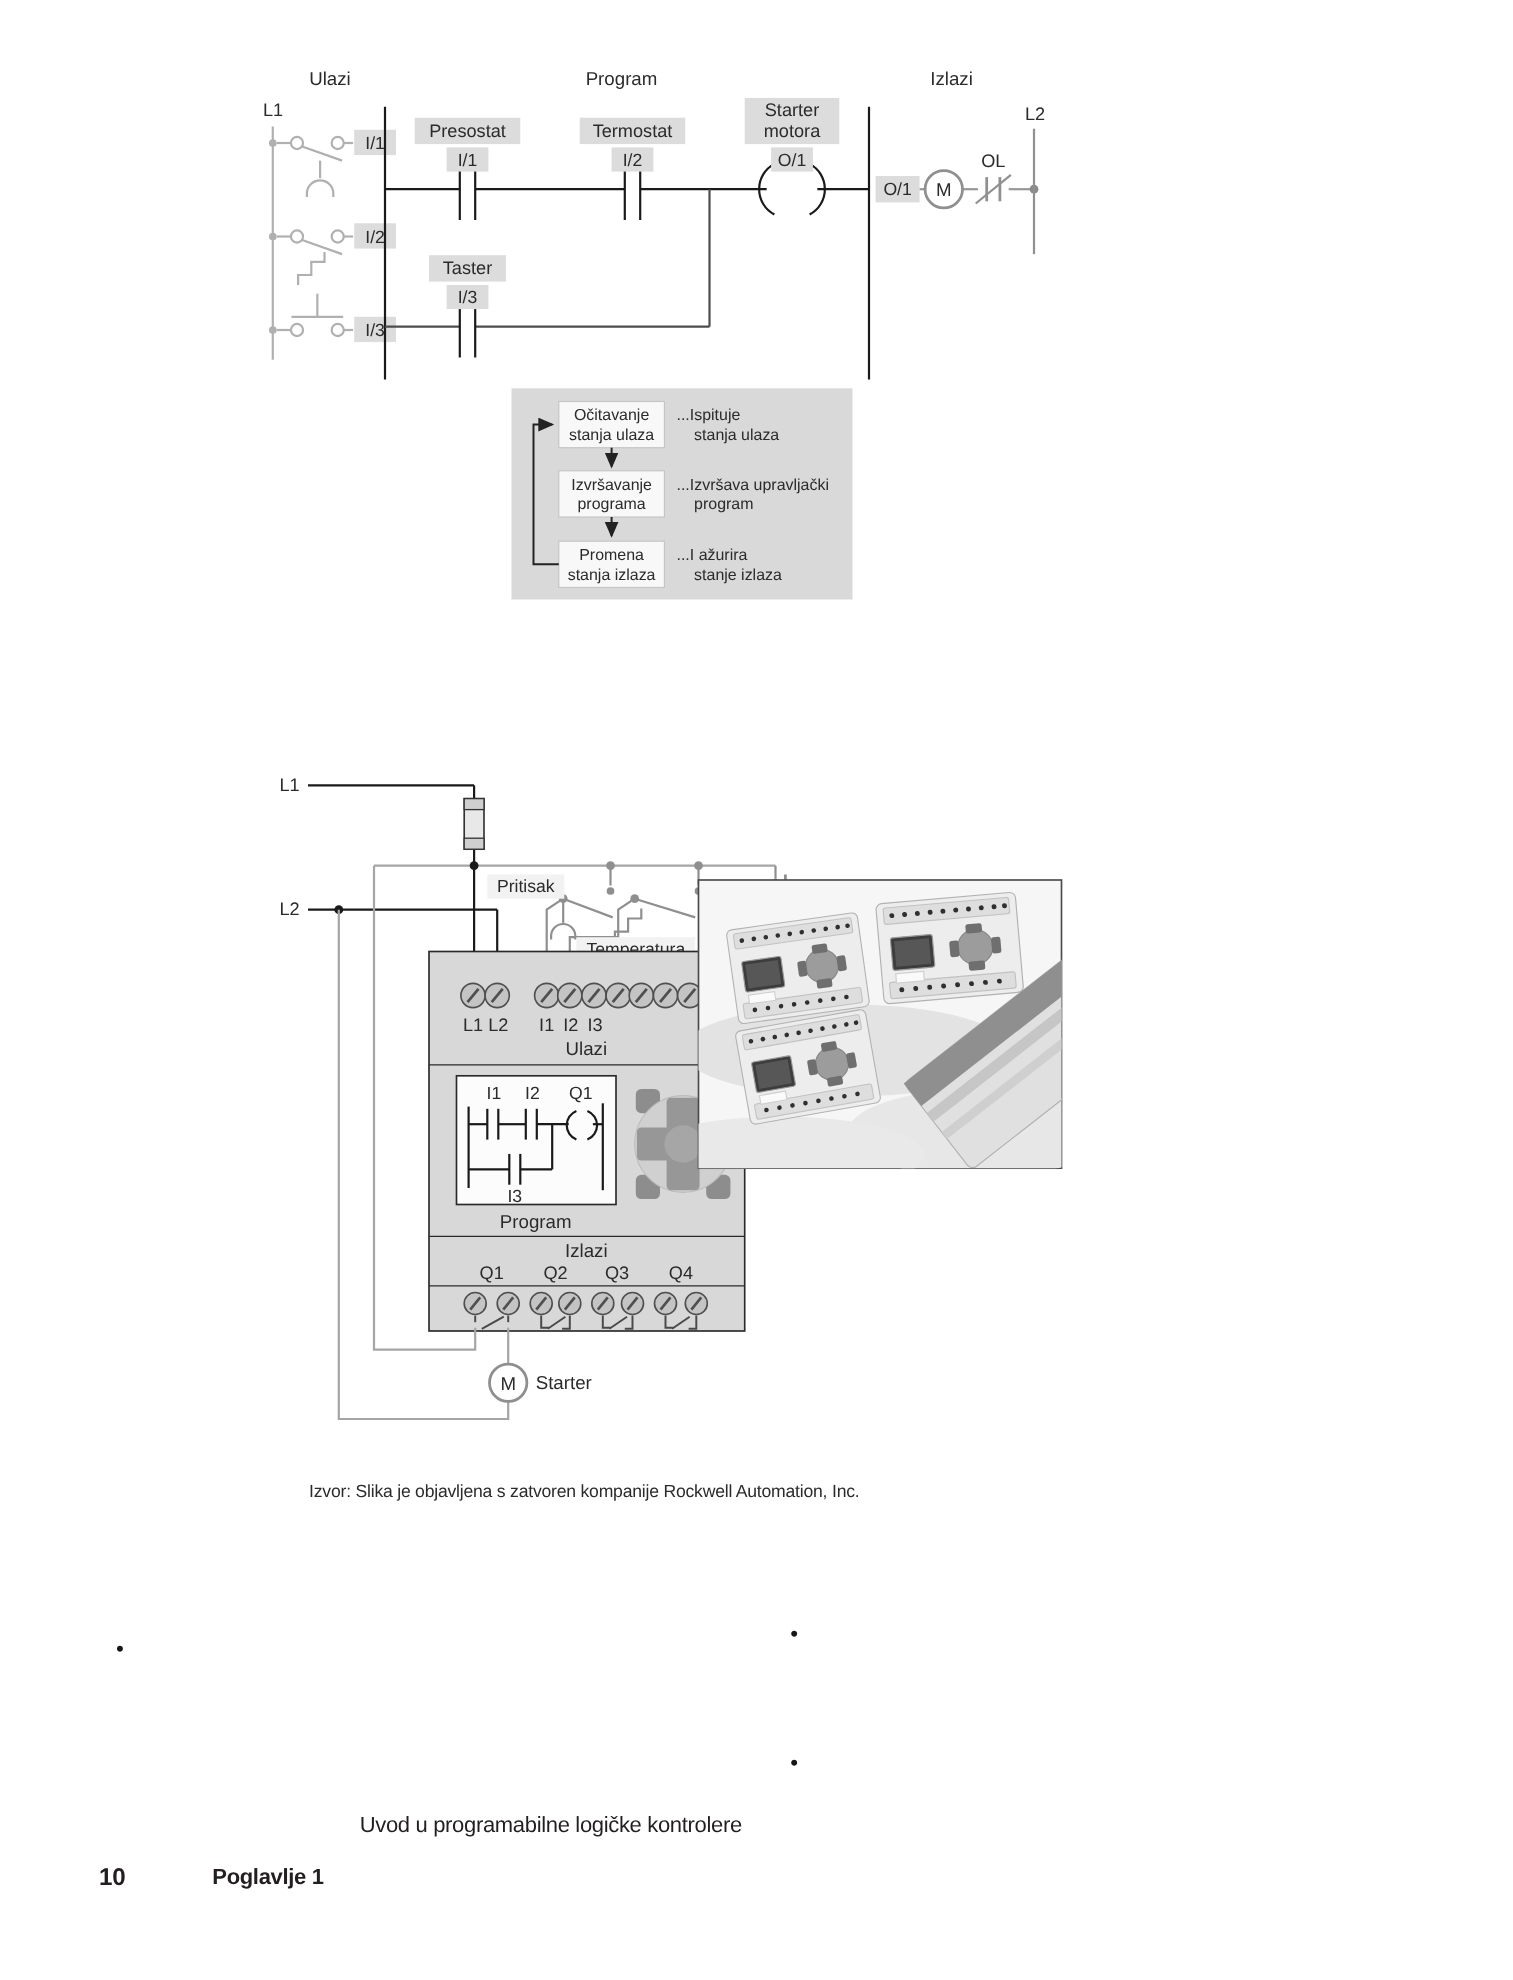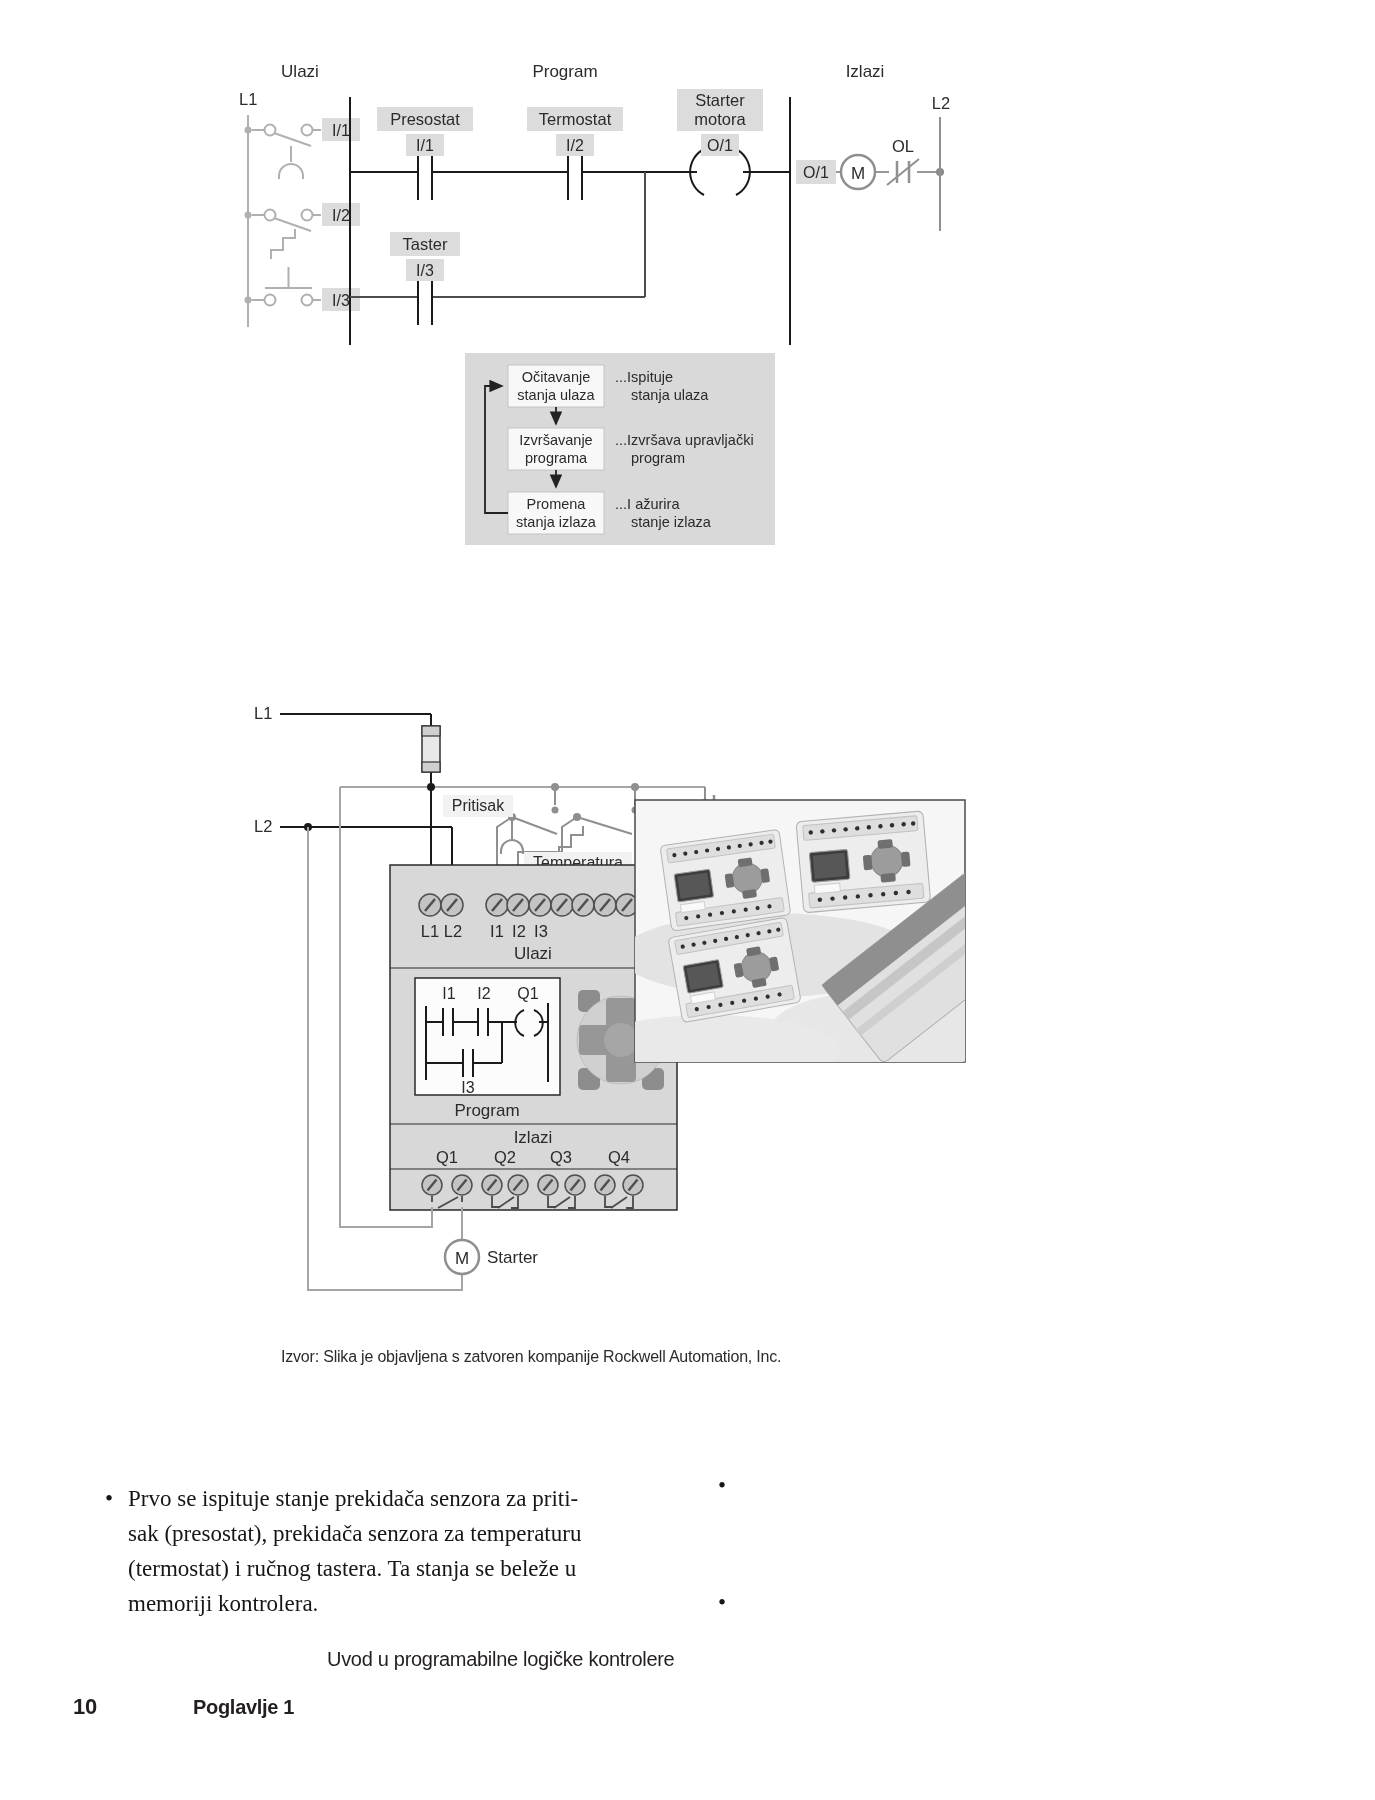--- a/index.html
+++ b/index.html
@@ -408,33 +408,29 @@
         </g>
       </g>
     </g>
   </svg>
 
   <div class="caption-src" style="left:281px;top:1348px;">Izvor: Slika je objavljena s zatvoren kompanije Rockwell Automation, Inc.</div>
 
   <div class="bodycol col-left" style="left:78px;top:1398px;width:575px;">
     <div class="bullet">
       <span class="marker">•</span>
-      <div class="btext">Prvo se ispituje stanje prekidača senzora za priti-
-sak (presostat), prekidača senzora za temperaturu
-(termostat) i ručnog tastera. Ta stanja se beleže u
-memoriji kontrolera.</div>
     </div>
   </div>
 
   <div class="bodycol col-right" style="left:715px;top:1398px;width:575px;">
     <div class="bullet">
       <span class="marker">•</span>
     </div>
     <div class="bullet" style="margin-top:12px;">
       <span class="marker">•</span>
     </div>
   </div>
 
-  <div class="footer-item fw-b pagenum" style="left:73px;top:1694px;">10</div>
+  <div class="footer-item fw-b pagenum" style="left:90px;top:1694px;">10</div>
   <div class="footer-item fw-b" style="left:193px;top:1696px;">Poglavlje 1</div>
   <div class="footer-item" style="left:327px;top:1648px;">Uvod u programabilne logičke kontrolere</div>
 
 </div>
 
 </body></html>

